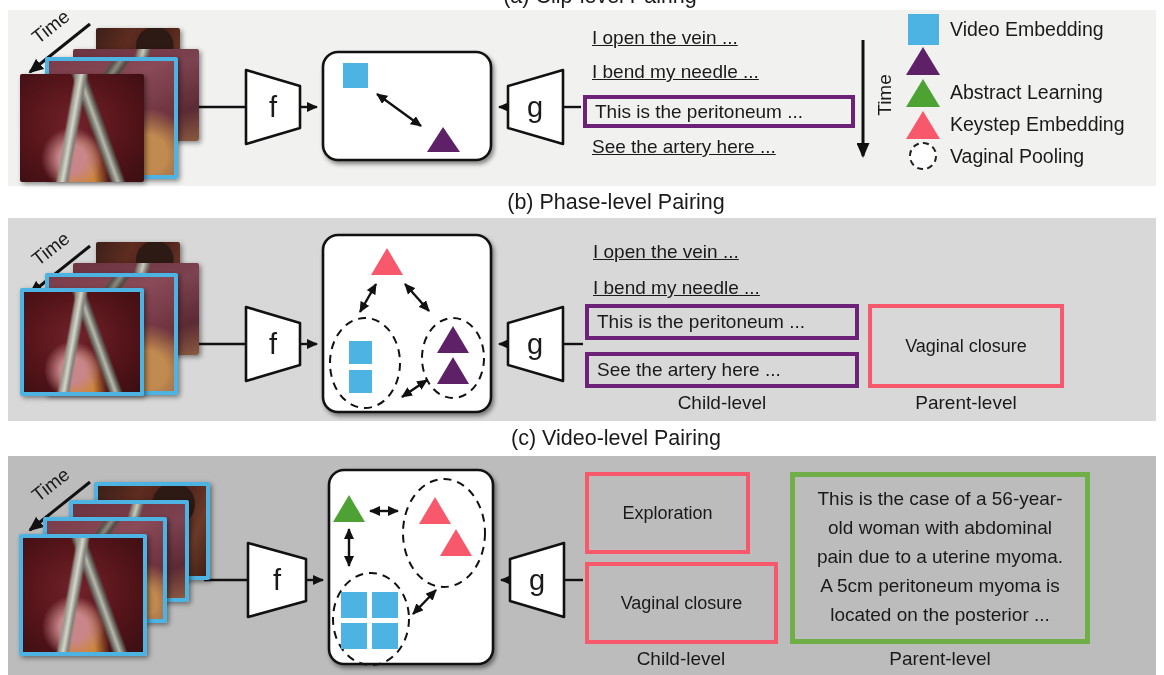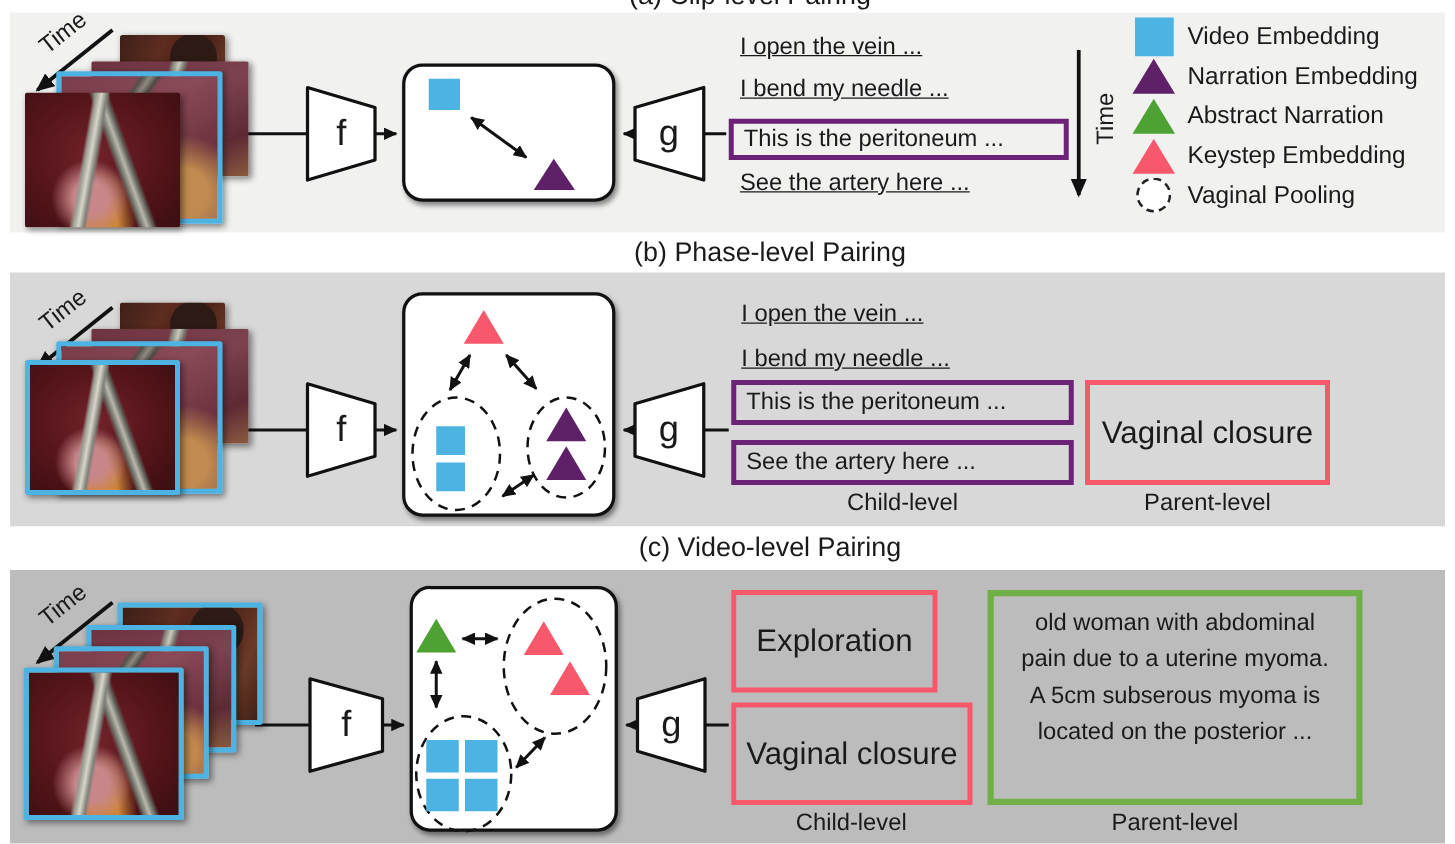--- a/index.html
+++ b/index.html
@@ -51,21 +51,21 @@
   .cl-label { position:absolute; width:200px; text-align:center; font-size:20px; }
 
   .nar { position:absolute; font-size:19px; line-height:26px; white-space:nowrap;text-decoration:underline; }
   .nar-box { position:absolute; box-sizing:border-box;
              border:4px solid var(--purple-box-border,#6B2277);
              font-size:19px; white-space:nowrap;
              display:flex; align-items:center; padding-left:8px; }
   .pink-box { position:absolute; box-sizing:border-box;
               border:4px solid var(--keystep-pink,#F8586C);
               display:flex; align-items:center; justify-content:center;
-              font-size:25px; text-align:center; }
+              font-size:18px; text-align:center; }
   .green-box { position:absolute; box-sizing:border-box;
                border:5px solid var(--green-box-border,#70AE47);
                font-size:19px; line-height:29px; text-align:center; padding-top:7px; }
   .lvl-label { position:absolute; width:200px; text-align:center; font-size:19px; }
 
   
   .legend { position:absolute; left:893px; top:4px; }
   .lg-row { display:flex; align-items:center; height:31.6px; }
   .lg-icon { width:44px; display:flex; justify-content:center; align-items:center; }
   .lg-sq { width:31px; height:31px; background:var(--video-blue,#4DB3E2); }
@@ -144,27 +144,26 @@
       <div class="lg-row">
         <span class="lg-icon">
             <span class="lg-sq"></span>
           </span>
         <span class="lg-label">Video Embedding</span>
       </div>
       <div class="lg-row">
         <span class="lg-icon">
             <span class="lg-tri purple"></span>
           </span>
-        <span class="lg-label">Narration Embedding</span>
       </div>
       <div class="lg-row">
         <span class="lg-icon">
             <span class="lg-tri green"></span>
           </span>
-        <span class="lg-label">Abstract Narration</span>
+        <span class="lg-label">Abstract Learning</span>
       </div>
       <div class="lg-row">
         <span class="lg-icon">
             <span class="lg-tri pink"></span>
           </span>
         <span class="lg-label">Keystep Embedding</span>
       </div>
       <div class="lg-row">
         <span class="lg-icon">
             <span class="lg-circ"></span>
@@ -269,22 +268,23 @@
     <div class="enc-letter" style="left:253px; top:108px;">f</div>
     <div class="enc-letter" style="left:513px; top:108px;">g</div>
 
     <div class="pink-box" style="left:577px; top:16px; width:165px; height:82px;">
       <span>Exploration</span>
     </div>
     <div class="pink-box" style="left:577px; top:106px; width:193px; height:82px;">
       <span>Vaginal closure</span>
     </div>
     <div class="green-box" style="left:782px; top:16px; width:300px; height:172px;">
+      <div>This is the case of a 56-year-</div>
       <div>old woman with abdominal</div>
       <div>pain due to a uterine myoma.</div>
-      <div>A 5cm subserous myoma is</div>
+      <div>A 5cm peritoneum myoma is</div>
       <div>located on the posterior ...</div>
     </div>
     <div class="lvl-label" style="left:573px; top:192px;">Child-level</div>
     <div class="lvl-label" style="left:832px; top:192px;">Parent-level</div>
   </div>
 
 </div>
 
 </body></html>

